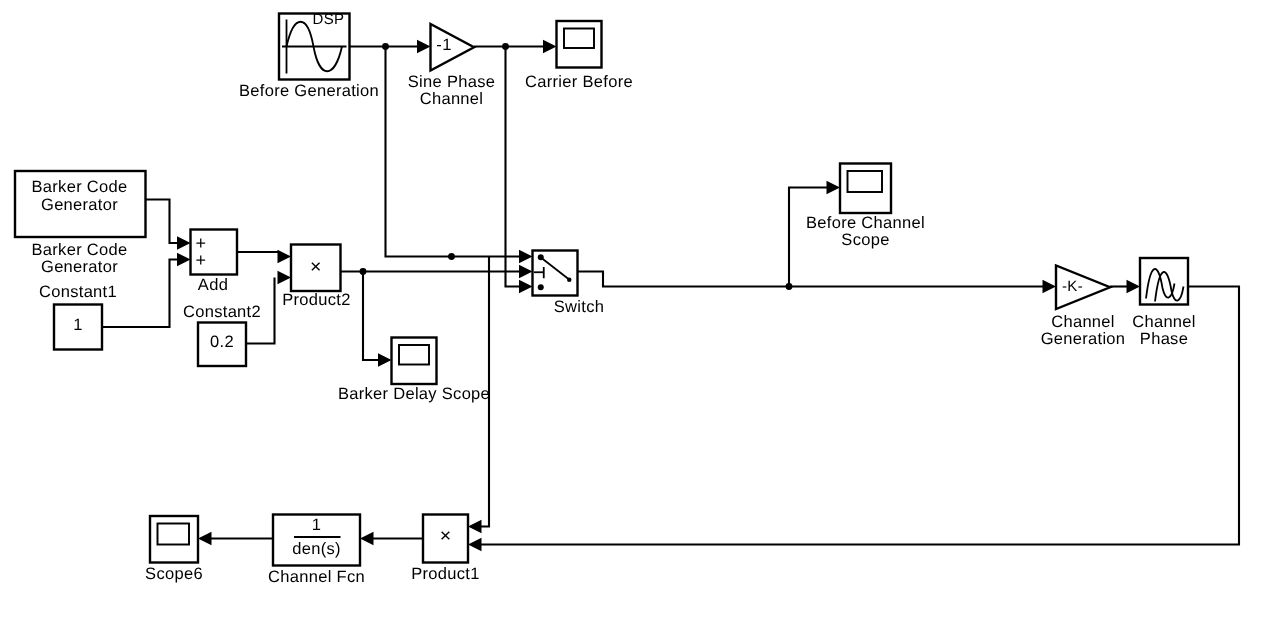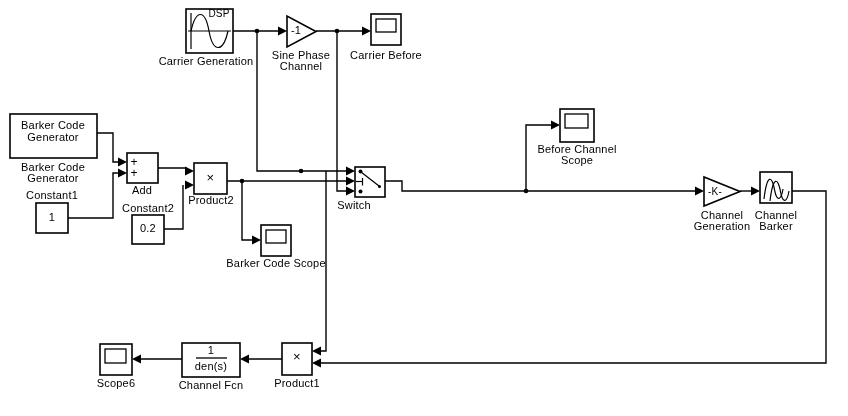--- a/index.html
+++ b/index.html
@@ -187,21 +187,21 @@
       <rect x="182" y="343" width="58" height="34" fill="#fff"></rect>
       <path d="M196,358 H227" stroke-width="1.3"></path>
     </g>
 
     <g stroke-width="1.6">
       <rect x="282" y="343" width="30" height="32" fill="#fff"></rect>
     </g>
   </svg>
 
   <div class="lbl small" style="left:219px;top:9px">DSP</div>
-  <div class="lbl" style="left:206px;top:56px">Carrier Generation</div>
+  <div class="lbl" style="left:206px;top:56px">Before Generation</div>
 
   <div class="lbl" style="left:296px;top:25px">-1</div>
   <div class="lbl" style="left:301px;top:50px">Sine Phase</div>
   <div class="lbl" style="left:301px;top:61px">Channel</div>
 
   <div class="lbl" style="left:386px;top:50px">Carrier Before</div>
 
   <div class="lbl" style="left:53px;top:120px">Barker Code</div>
   <div class="lbl" style="left:53px;top:132px">Generator</div>
   <div class="lbl" style="left:53px;top:162px">Barker Code</div>
@@ -213,33 +213,33 @@
   <div class="lbl plus" style="left:134px;top:156px">+</div>
   <div class="lbl plus" style="left:134px;top:167px">+</div>
   <div class="lbl" style="left:142px;top:185px">Add</div>
 
   <div class="lbl" style="left:148px;top:203px">Constant2</div>
   <div class="lbl" style="left:148px;top:223px">0.2</div>
 
   <div class="lbl op" style="left:210.5px;top:171px">×</div>
   <div class="lbl" style="left:211px;top:195px">Product2</div>
 
-  <div class="lbl" style="left:276px;top:258px">Barker Code Scope</div>
-
-  <div class="lbl" style="left:354px;top:200px">Switch</div>
+  <div class="lbl" style="left:276px;top:258px">Barker Delay Scope</div>
+
+  <div class="lbl" style="left:386px;top:200px">Switch</div>
 
   <div class="lbl" style="left:577px;top:144px">Before Channel</div>
   <div class="lbl" style="left:577px;top:155px">Scope</div>
 
   <div class="lbl small" style="left:715px;top:187px">-K-</div>
   <div class="lbl" style="left:722px;top:210px">Channel</div>
   <div class="lbl" style="left:722px;top:221px">Generation</div>
 
   <div class="lbl" style="left:776px;top:210px">Channel</div>
-  <div class="lbl" style="left:776px;top:221px">Barker</div>
+  <div class="lbl" style="left:776px;top:221px">Phase</div>
 
   <div class="lbl" style="left:116px;top:378px">Scope6</div>
 
   <div class="lbl" style="left:211px;top:345px">1</div>
   <div class="lbl" style="left:211px;top:361px">den(s)</div>
   <div class="lbl" style="left:211px;top:380px">Channel Fcn</div>
 
   <div class="lbl op" style="left:297px;top:350px">×</div>
   <div class="lbl" style="left:297px;top:378px">Product1</div>
 

